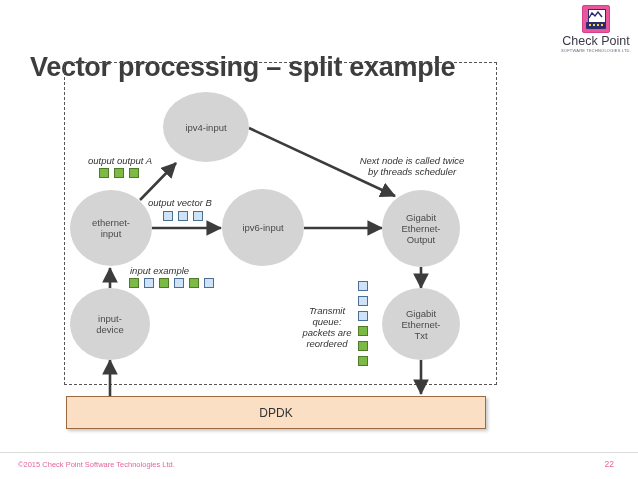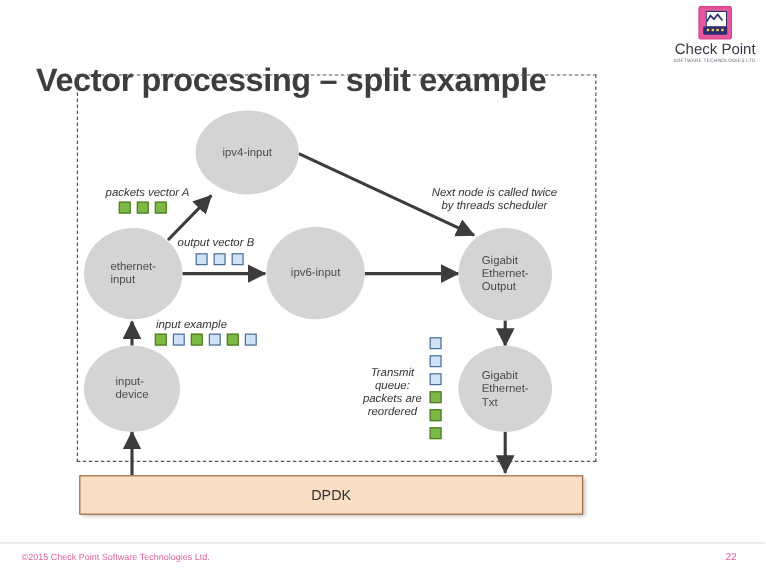--- a/index.html
+++ b/index.html
@@ -109,20 +109,21 @@
   .node {
     position: absolute;
     border-radius: 50%;
     background: #d4d4d4;
     color: #4a4a4a;
     font-size: 9.5px;
     line-height: 11px;
     display: flex;
     align-items: center;
     justify-content: center;
+    text-align: center;
     box-sizing: border-box;
   }
 
   
   .vec {
     position: absolute;
     display: flex;
   }
   .vec.vertical { flex-direction: column; }
   .sq {
@@ -273,21 +274,21 @@
   <span>input-
 device</span>
 </div>
 
 <div class="node" style="left:382px; top:288px; width:78px; height:72px; white-space:pre-line;">
   <span>Gigabit
 Ethernet-
 Txt</span>
 </div>
 
-<div class="cap" style="left:88px; top:155px;">packets vector A</div>
+<div class="cap" style="left:88px; top:155px;">output output A</div>
 <div class="vec" id="vec-a" style="left:99px; top:168px;">
     <span class="sq green"></span>
     <span class="sq green"></span>
     <span class="sq green"></span>
   </div>
 
 <div class="cap" style="left:148px; top:197px;">output vector B</div>
 <div class="vec" id="vec-b" style="left:163px; top:211px;">
     <span class="sq blue"></span>
     <span class="sq blue"></span>

